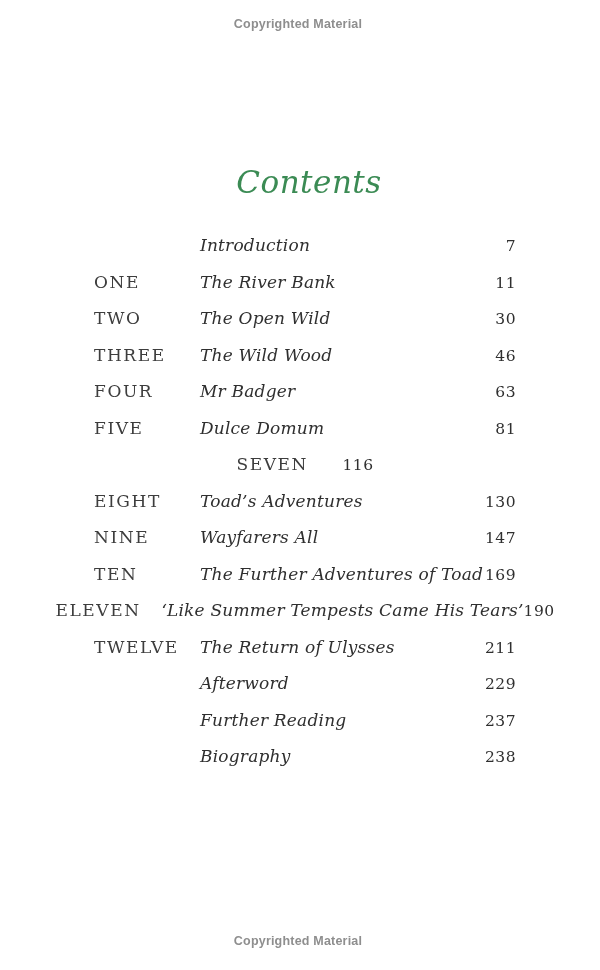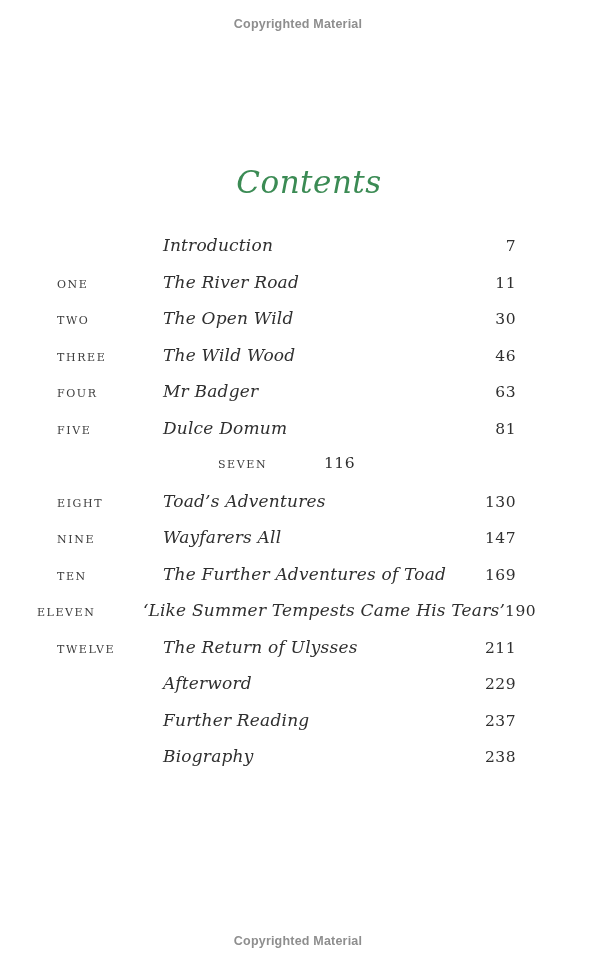--- a/index.html
+++ b/index.html
@@ -51,24 +51,25 @@
   }
   .toc-row {
     display: flex;
     align-items: baseline;
     height: 36.5px;
     justify-content: center;
   }
   .chapter-label {
     width: 106px;
     flex: 0 0 106px;
-    font-size: 11px;
+    font-size: 17px;
     letter-spacing: 1.6px;
     color: #3d3d3d;
     font-family: "DejaVu Serif", serif;
+    margin-left: 37px;
   }
   .chapter-title {
     flex: 1 1 auto;
     font-style: italic;
     font-size: 17px;
     color: #2f2f2f;
     letter-spacing: 0.2px;
     white-space: nowrap;
   }
   .page-number {
@@ -91,21 +92,21 @@
   <div class="toc">
 
     <div class="toc-row">
       <span class="chapter-label"></span>
       <span class="chapter-title">Introduction</span>
       <span class="page-number">7</span>
     </div>
 
     <div class="toc-row">
       <span class="chapter-label">ONE</span>
-      <span class="chapter-title">The River Road</span>
+      <span class="chapter-title">The River Bank</span>
       <span class="page-number">11</span>
     </div>
 
     <div class="toc-row">
       <span class="chapter-label">TWO</span>
       <span class="chapter-title">The Open Wild</span>
       <span class="page-number">30</span>
     </div>
 
     <div class="toc-row">

